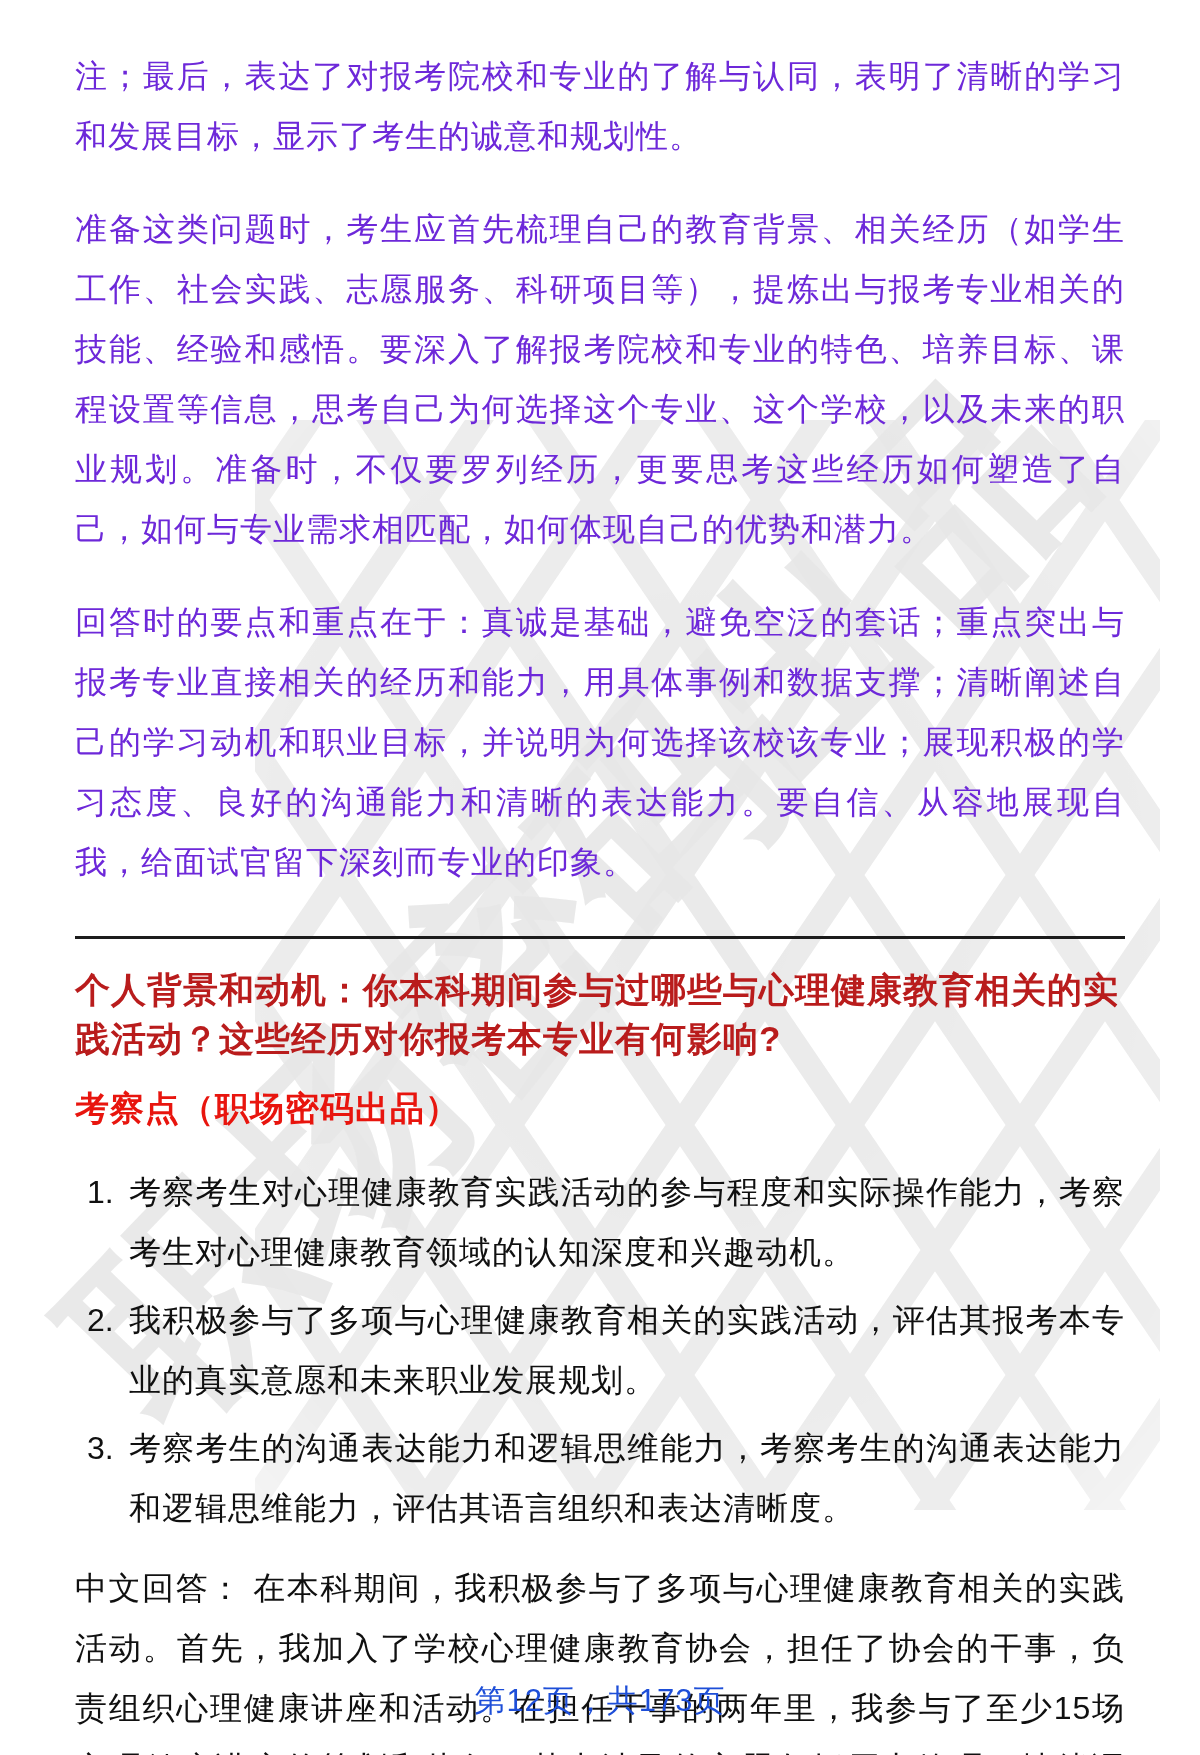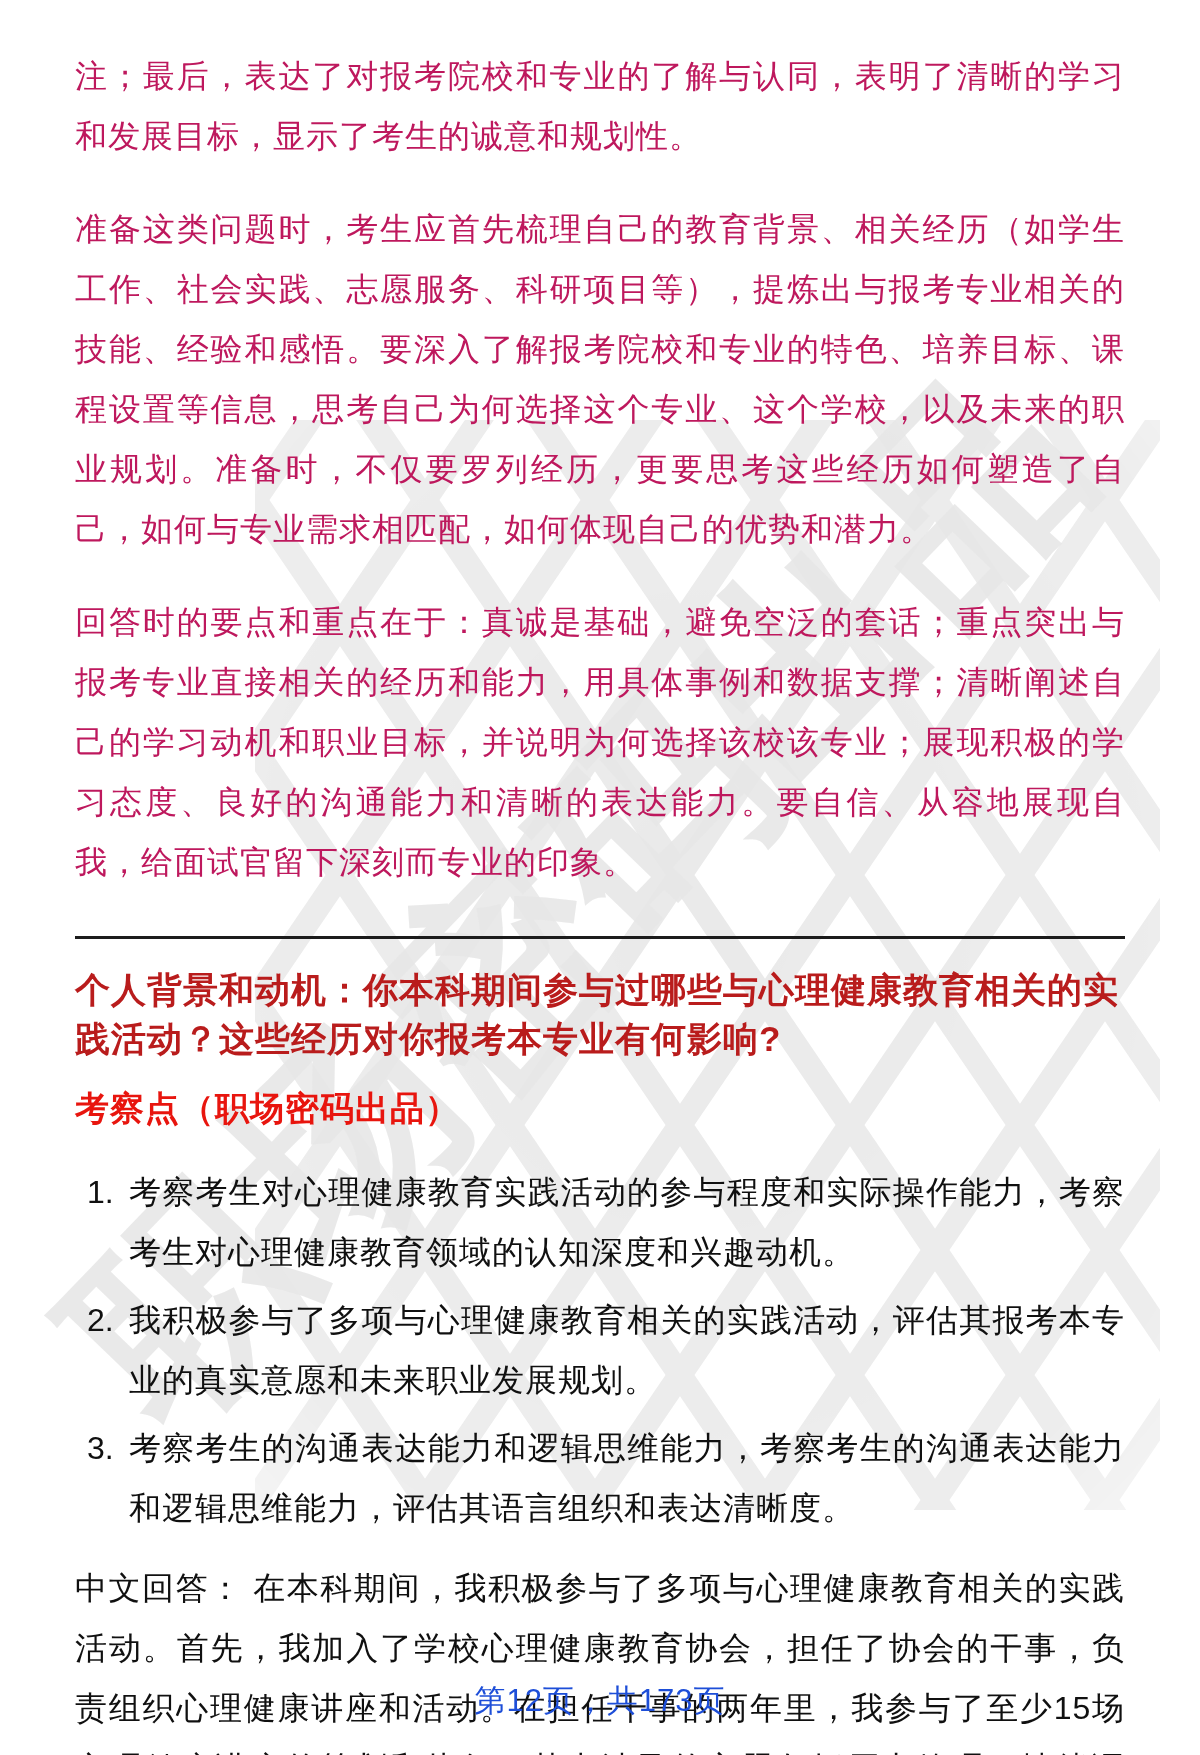--- a/index.html
+++ b/index.html
@@ -28,21 +28,21 @@
   .content {
     position: relative;
     z-index: 1;
     padding: 46px 75px 0 75px;
   }
 
   p.body-par {
     font-size: 32px;
     line-height: 60px;
     font-weight: 500;
-    color: #be185d;
+    color: #6d28d9;
     text-align: justify;
     text-align-last: left;
     margin-bottom: 33px;
     letter-spacing: 1px;
   }
   p.body-par.last-before-divider { margin-bottom: 0; font-family: Liberation Serif, serif; }
 
   .divider {
     border: none;
     border-top: 3px solid #1c1c1c;

